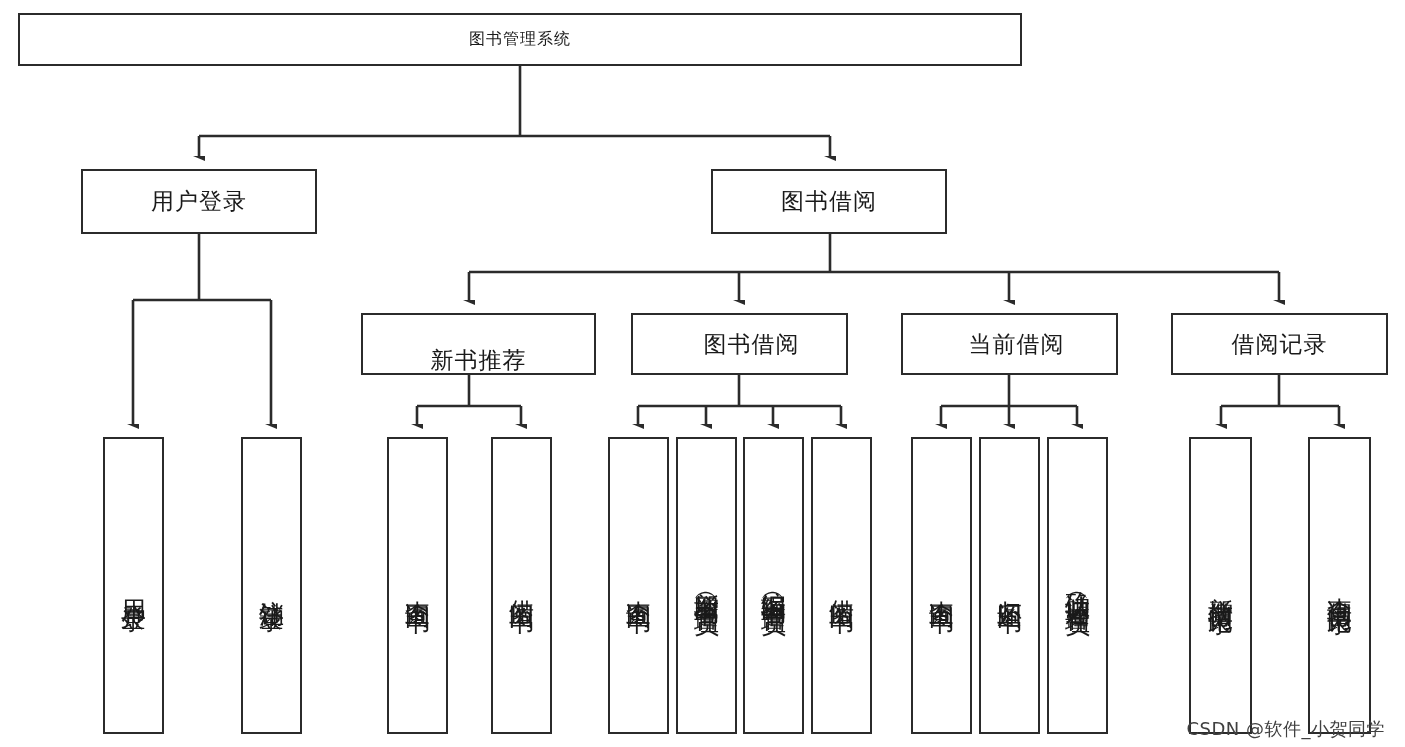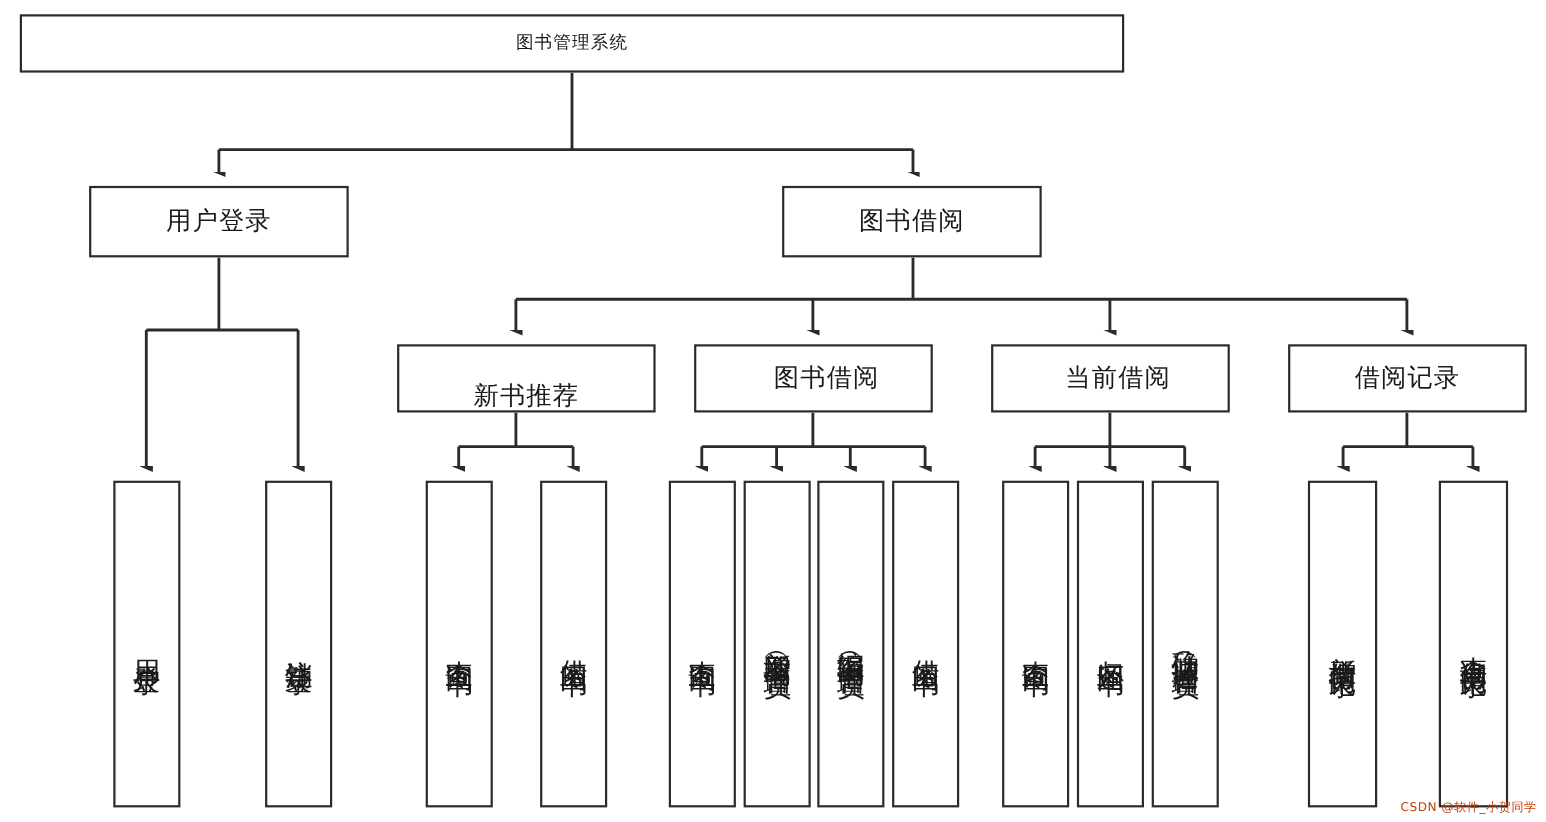--- a/index.html
+++ b/index.html
@@ -57,24 +57,24 @@
   svg.links {
     position: absolute;
     left: 0;
     top: 0;
     width: 1405px;
     height: 747px;
     pointer-events: none;
   }
   .watermark {
     position: absolute;
-    right: 8px;
+    right: 20px;
     bottom: 6px;
-    font-size: 11px;
-    color: #c2410c;
+    font-size: 18px;
+    color: #404040;
     letter-spacing: 0.5px;
     white-space: nowrap;
   }
 </style>
 </head>
 <body>
 
 <div id="canvas">
 
   <svg class="links" viewBox="0 0 1405 747">

